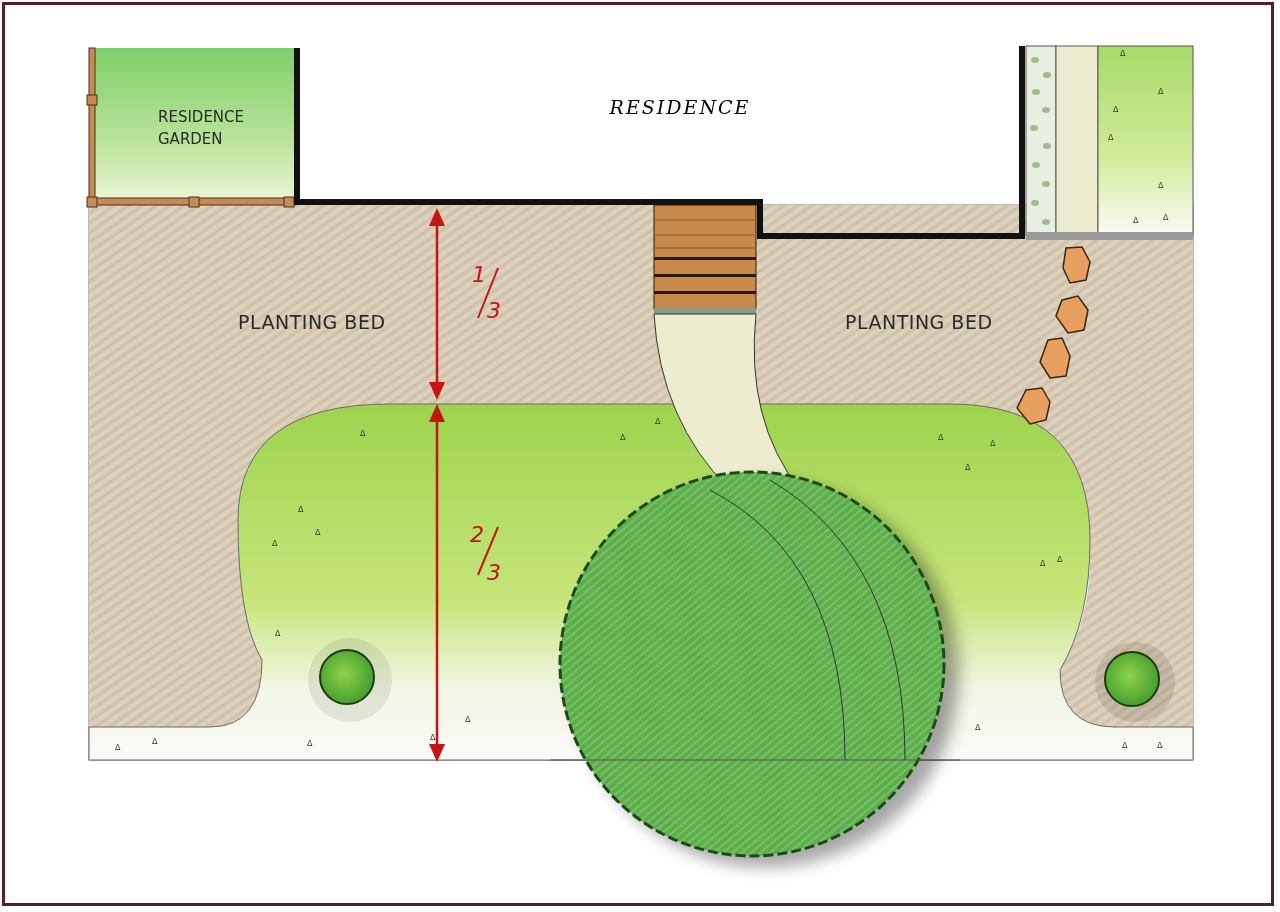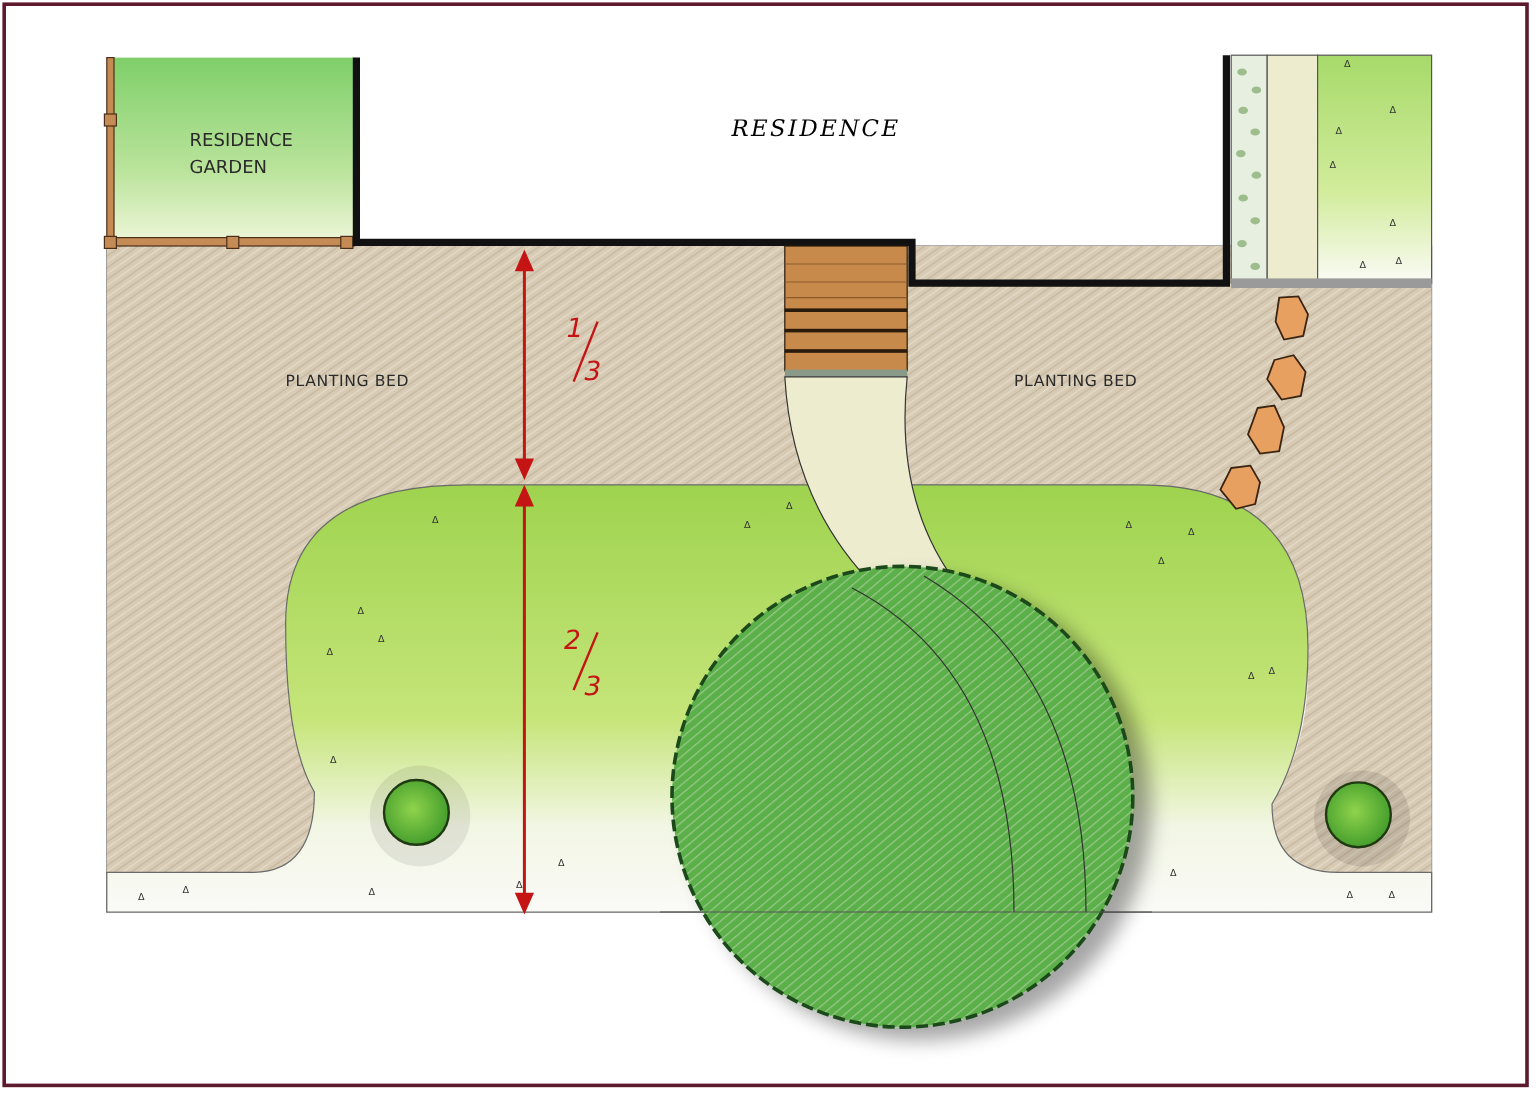--- a/index.html
+++ b/index.html
@@ -1,19 +1,19 @@
 <!DOCTYPE html>
 <html><head>
 <meta charset="utf-8">
 <style>
   html,body{margin:0;padding:0;background:#ffffff;}
   body{width:1280px;height:912px;position:relative;overflow:hidden;font-family:"DejaVu Sans",sans-serif;}
   .frame{position:absolute;left:2px;top:2px;width:1272px;height:904px;border:3px solid #5c1a2c;box-sizing:border-box;background:#fff;}
   svg.plan{position:absolute;left:0;top:0;}
-  .label{position:absolute;font-family:"DejaVu Sans",sans-serif;color:#2a2a2a;font-size:13px;letter-spacing:0.5px;white-space:nowrap;}
+  .label{position:absolute;font-family:"DejaVu Sans",sans-serif;color:#2a2a2a;font-size:19px;letter-spacing:0.5px;white-space:nowrap;}
   .residence{position:absolute;left:560px;top:96px;width:240px;text-align:center;font-family:"DejaVu Serif",serif;font-style:italic;font-size:19px;letter-spacing:2px;color:#000000;}
   .veg{position:absolute;left:158px;top:106px;font-family:"DejaVu Sans",sans-serif;font-size:15px;line-height:22px;color:#2a2a2a;}
   .frac{position:absolute;font-family:"DejaVu Sans",sans-serif;font-style:italic;color:#c41414;font-size:22px;}
 </style>
 </head>
 <body>
 
 <div class="frame"></div>
 
 <svg class="plan" width="1280" height="912" viewBox="0 0 1280 912">

